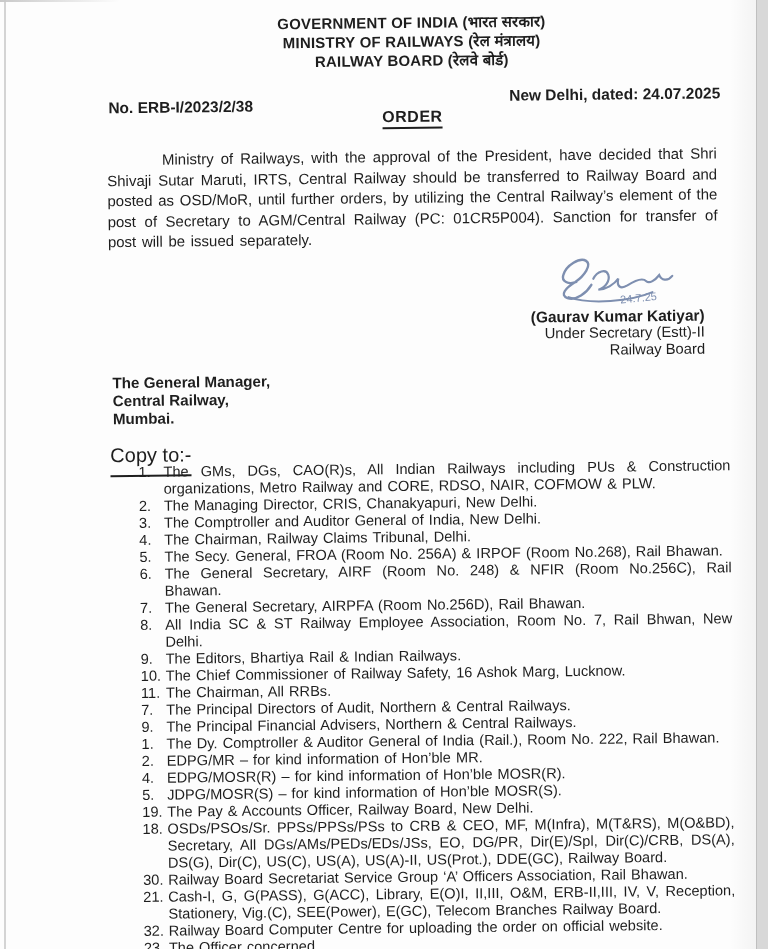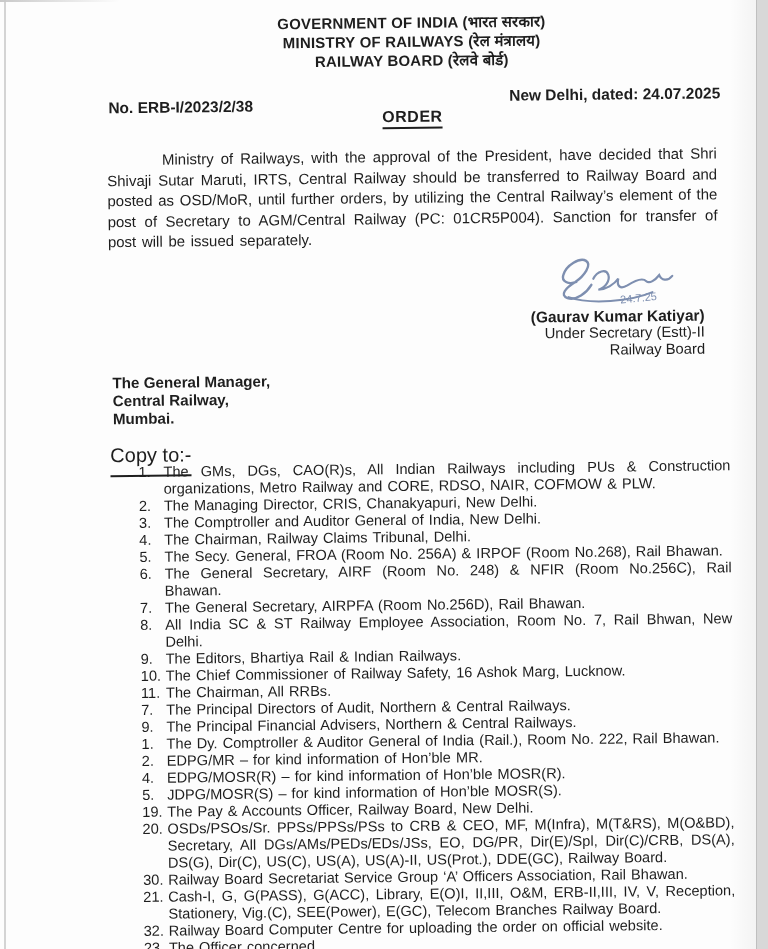--- a/index.html
+++ b/index.html
@@ -197,21 +197,21 @@
         </li>
         <li>
           <span class="num">5.</span>
           <span class="txt">JDPG/MOSR(S) – for kind information of Hon’ble MOSR(S).</span>
         </li>
         <li>
           <span class="num">19.</span>
           <span class="txt">The Pay &amp; Accounts Officer, Railway Board, New Delhi.</span>
         </li>
         <li>
-          <span class="num">20.</span>
+          <span class="num">18.</span>
           <span class="txt">OSDs/PSOs/Sr. PPSs/PPSs/PSs to CRB &amp; CEO, MF, M(Infra), M(T&amp;RS), M(O&amp;BD), Secretary, All DGs/AMs/PEDs/EDs/JSs, EO, DG/PR, Dir(E)/Spl, Dir(C)/CRB, DS(A), DS(G), Dir(C), US(C), US(A), US(A)-II, US(Prot.), DDE(GC), Railway Board.</span>
         </li>
         <li>
           <span class="num">30.</span>
           <span class="txt">Railway Board Secretariat Service Group ‘A’ Officers Association, Rail Bhawan.</span>
         </li>
         <li>
           <span class="num">21.</span>
           <span class="txt">Cash-I, G, G(PASS), G(ACC), Library, E(O)I, II,III, O&amp;M, ERB-II,III, IV, V, Reception, Stationery, Vig.(C), SEE(Power), E(GC), Telecom Branches Railway Board.</span>
         </li>

